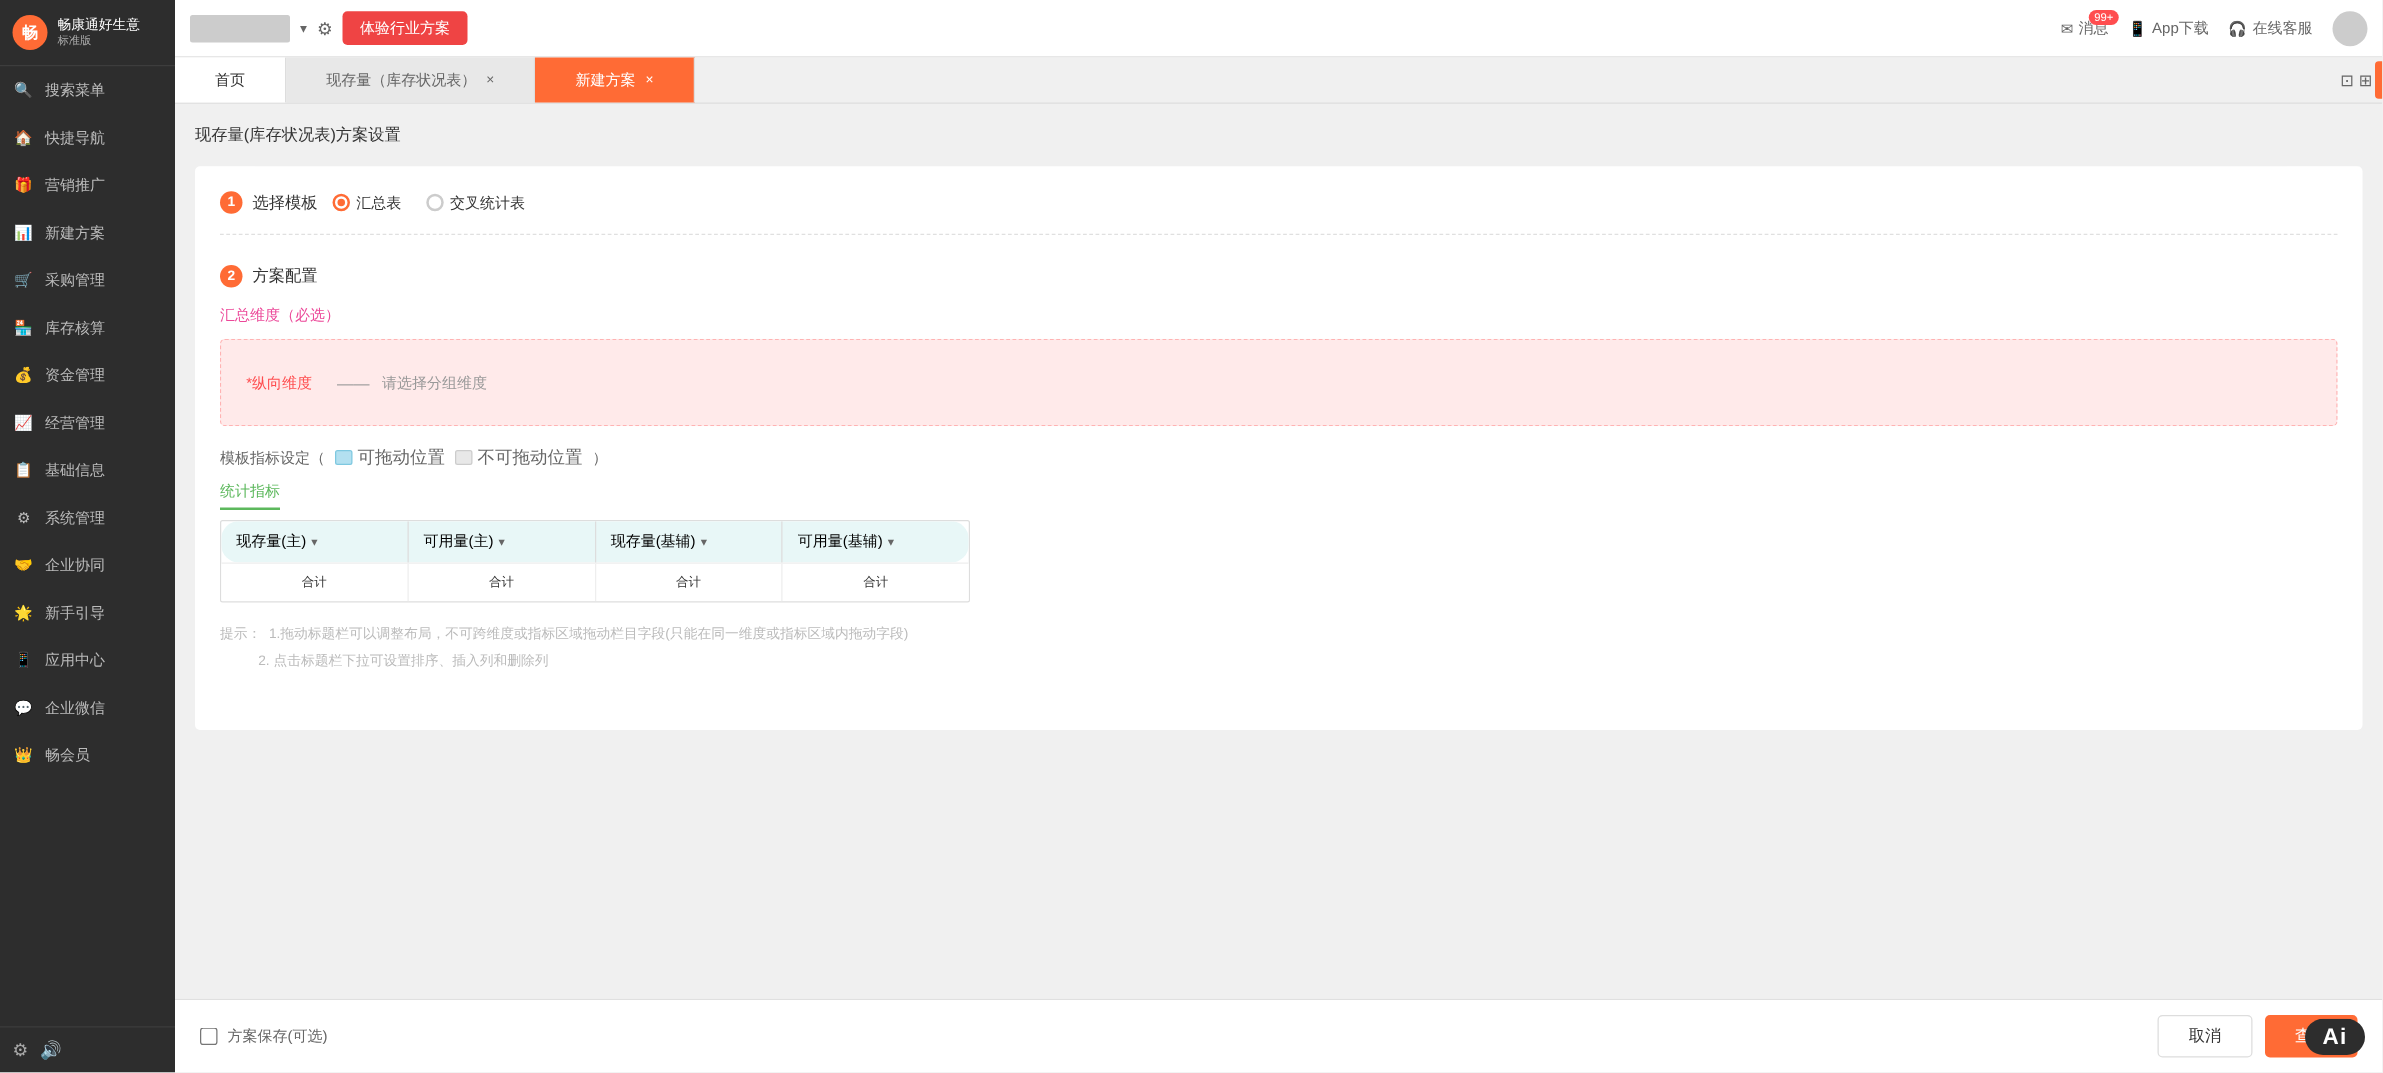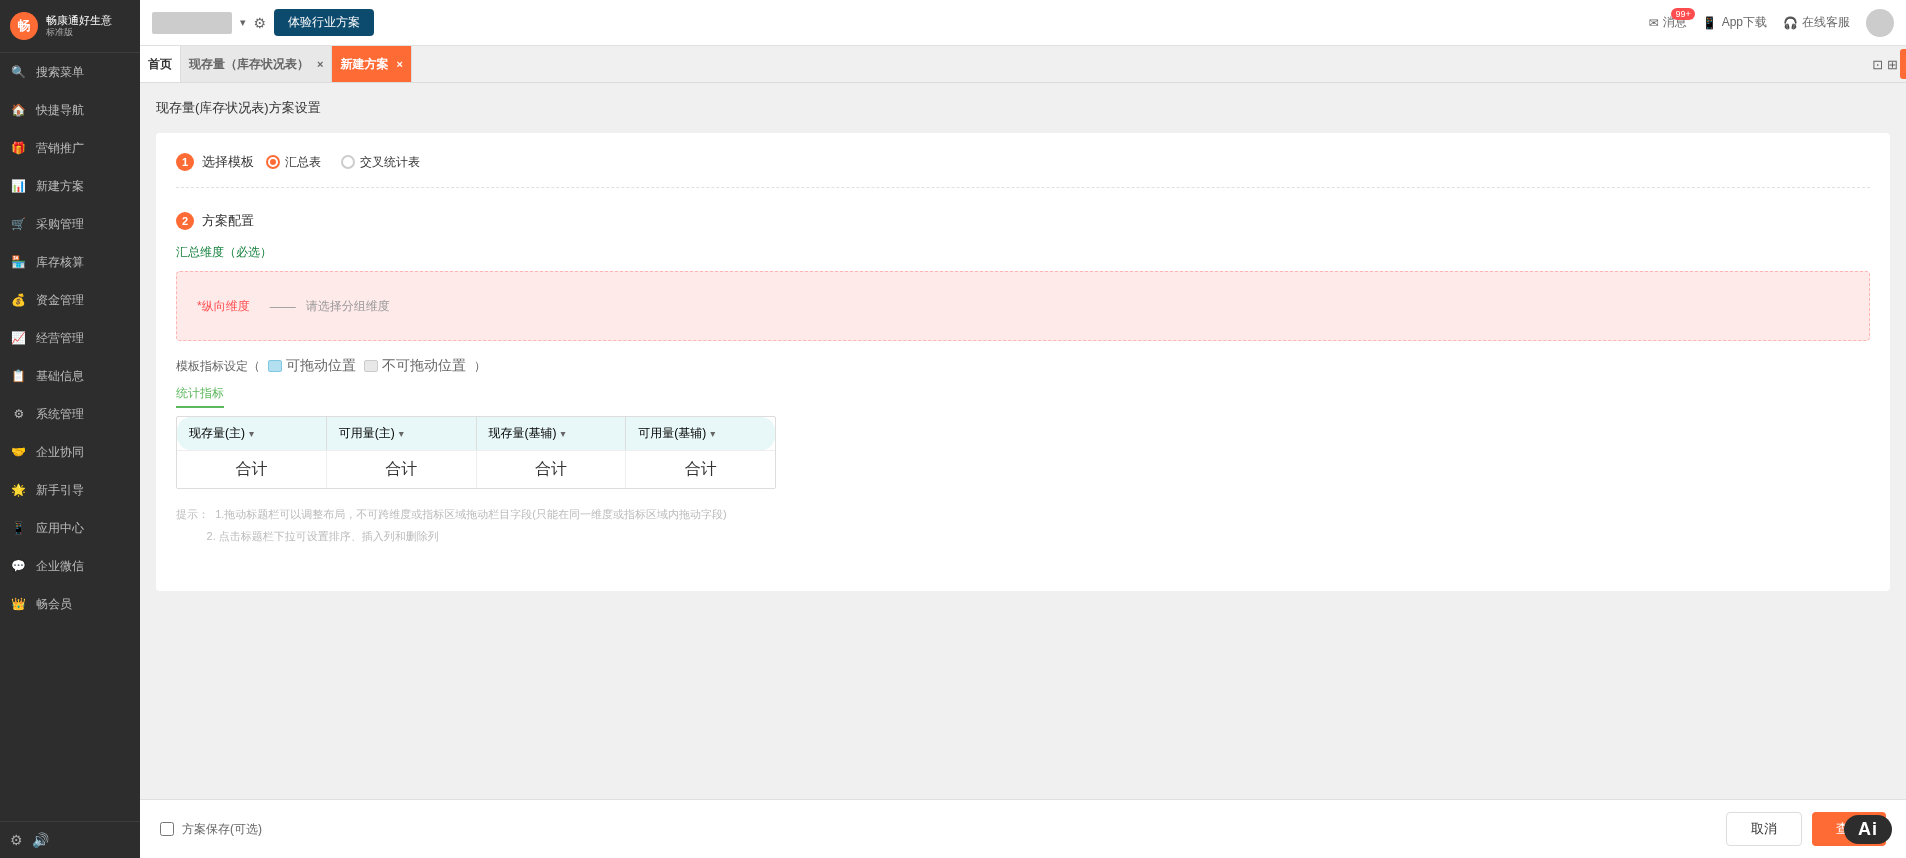--- a/index.html
+++ b/index.html
@@ -79,21 +79,21 @@
     }
     .topbar-logo-area {
       display: flex; align-items: center; gap: 6px;
       color: #666; font-size: 12px;
     }
     .topbar-dropdown {
       color: #666; font-size: 11px; cursor: pointer;
     }
     .topbar-gear { color: #666; cursor: pointer; font-size: 14px; }
     .topbar-trial-btn {
-      background: #0c4a6e;
+      background: #ef4444;
       color: #fff;
       border: none;
       padding: 5px 14px;
       border-radius: 4px;
       font-size: 12px;
       cursor: pointer;
     }
     .topbar-right {
       display: flex; align-items: center; gap: 16px;
     }
@@ -124,29 +124,28 @@
     .tabs {
       background: #f0f0f0;
       display: flex;
       align-items: center;
       padding: 0 0;
       border-bottom: 1px solid #ddd;
       flex-shrink: 0;
       position: relative;
     }
     .tab {
-      padding: 8px 8px;
+      padding: 8px 32px;
       font-size: 12px;
       color: #666;
       cursor: pointer;
       display: flex; align-items: center; gap: 6px;
       background: #e8e8e8;
       border-right: 1px solid #ddd;
       height: 36px;
-      font-weight: bold;
     }
     .tab.home-tab {
       background: #fff;
       color: #333;
     }
     .tab.new-tab {
       background: #ff6b35;
       color: #fff;
       border-radius: 0;
     }
@@ -218,21 +217,21 @@
     .radio-dot.selected::after {
       content: '';
       width: 6px; height: 6px;
       border-radius: 50%;
       background: #ff6b35;
     }
 
     
     .subsection-label {
       font-size: 12px;
-      color: #15803d;
+      color: #ec4899;
       margin-bottom: 10px;
     }
     .dimension-area {
       background: #ffeaea;
       border: 1px dashed #ffb3b3;
       border-radius: 4px;
       padding: 20px;
       margin-bottom: 16px;
       min-height: 70px;
       display: flex;
@@ -306,21 +305,21 @@
     }
     .stats-col:last-child { border-right: none; text-align: center; }
     .stats-table-row {
       display: flex;
       background: #fff;
       border-top: 1px solid #eee;
     }
     .stats-cell {
       flex: 1;
       padding: 8px 12px;
-      font-size: 16px;
+      font-size: 10px;
       border-right: 1px solid #eee;
       color: #333;
       text-align: center;
     }
     .stats-cell:last-child { border-right: none; }
     .col-dropdown {
       font-size: 10px; color: #666; cursor: pointer;
     }
 
     

